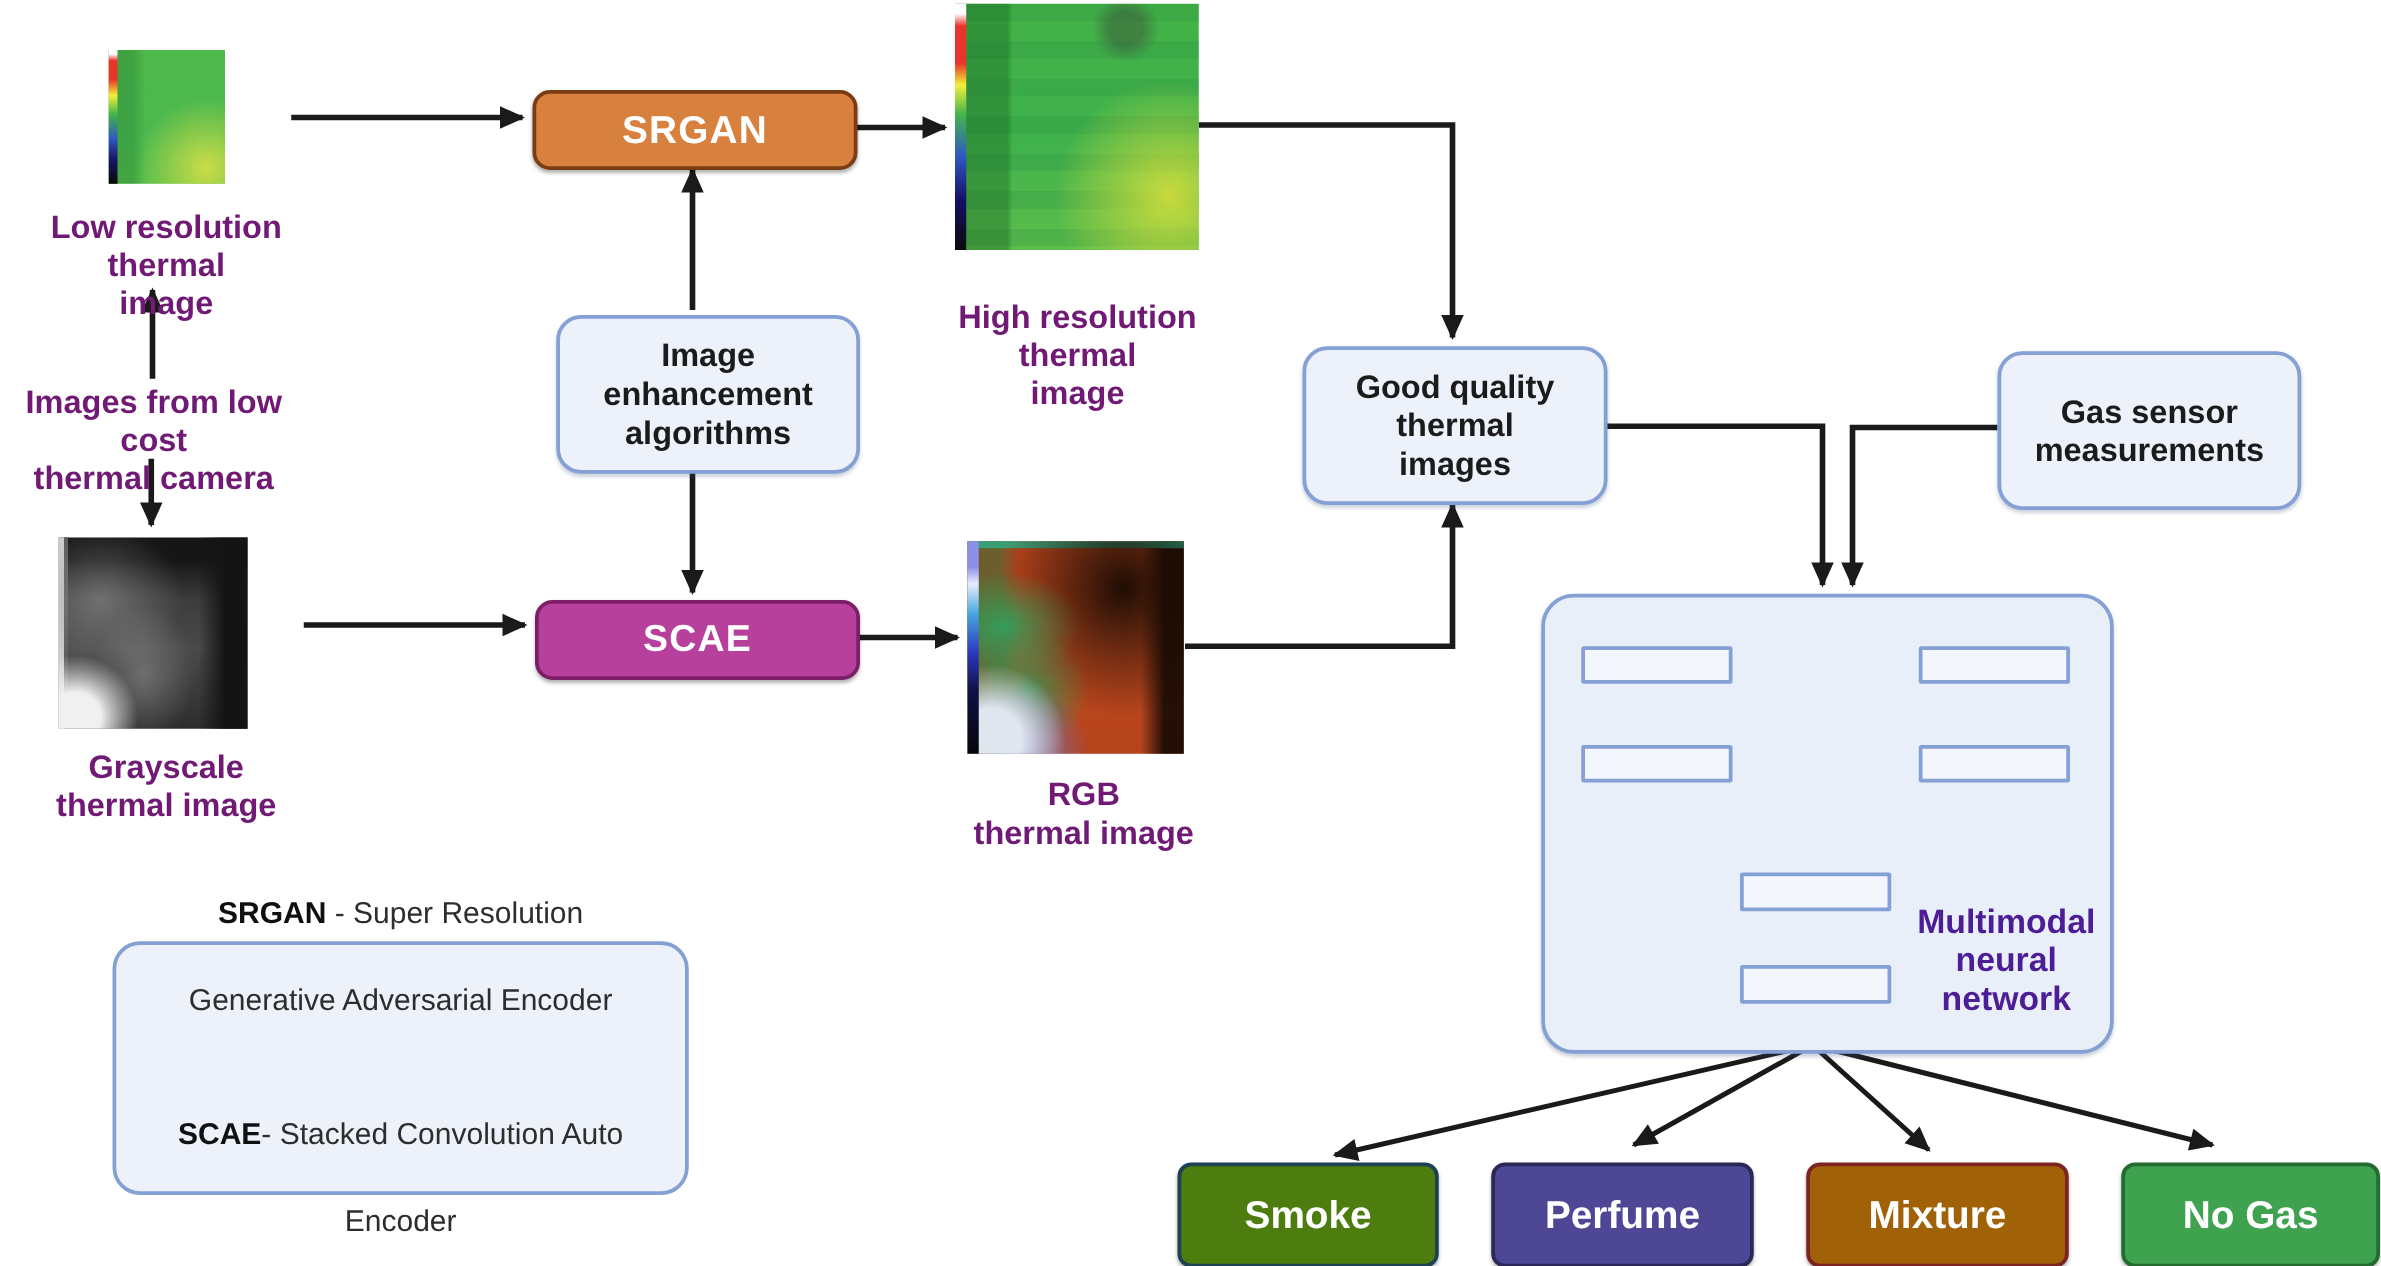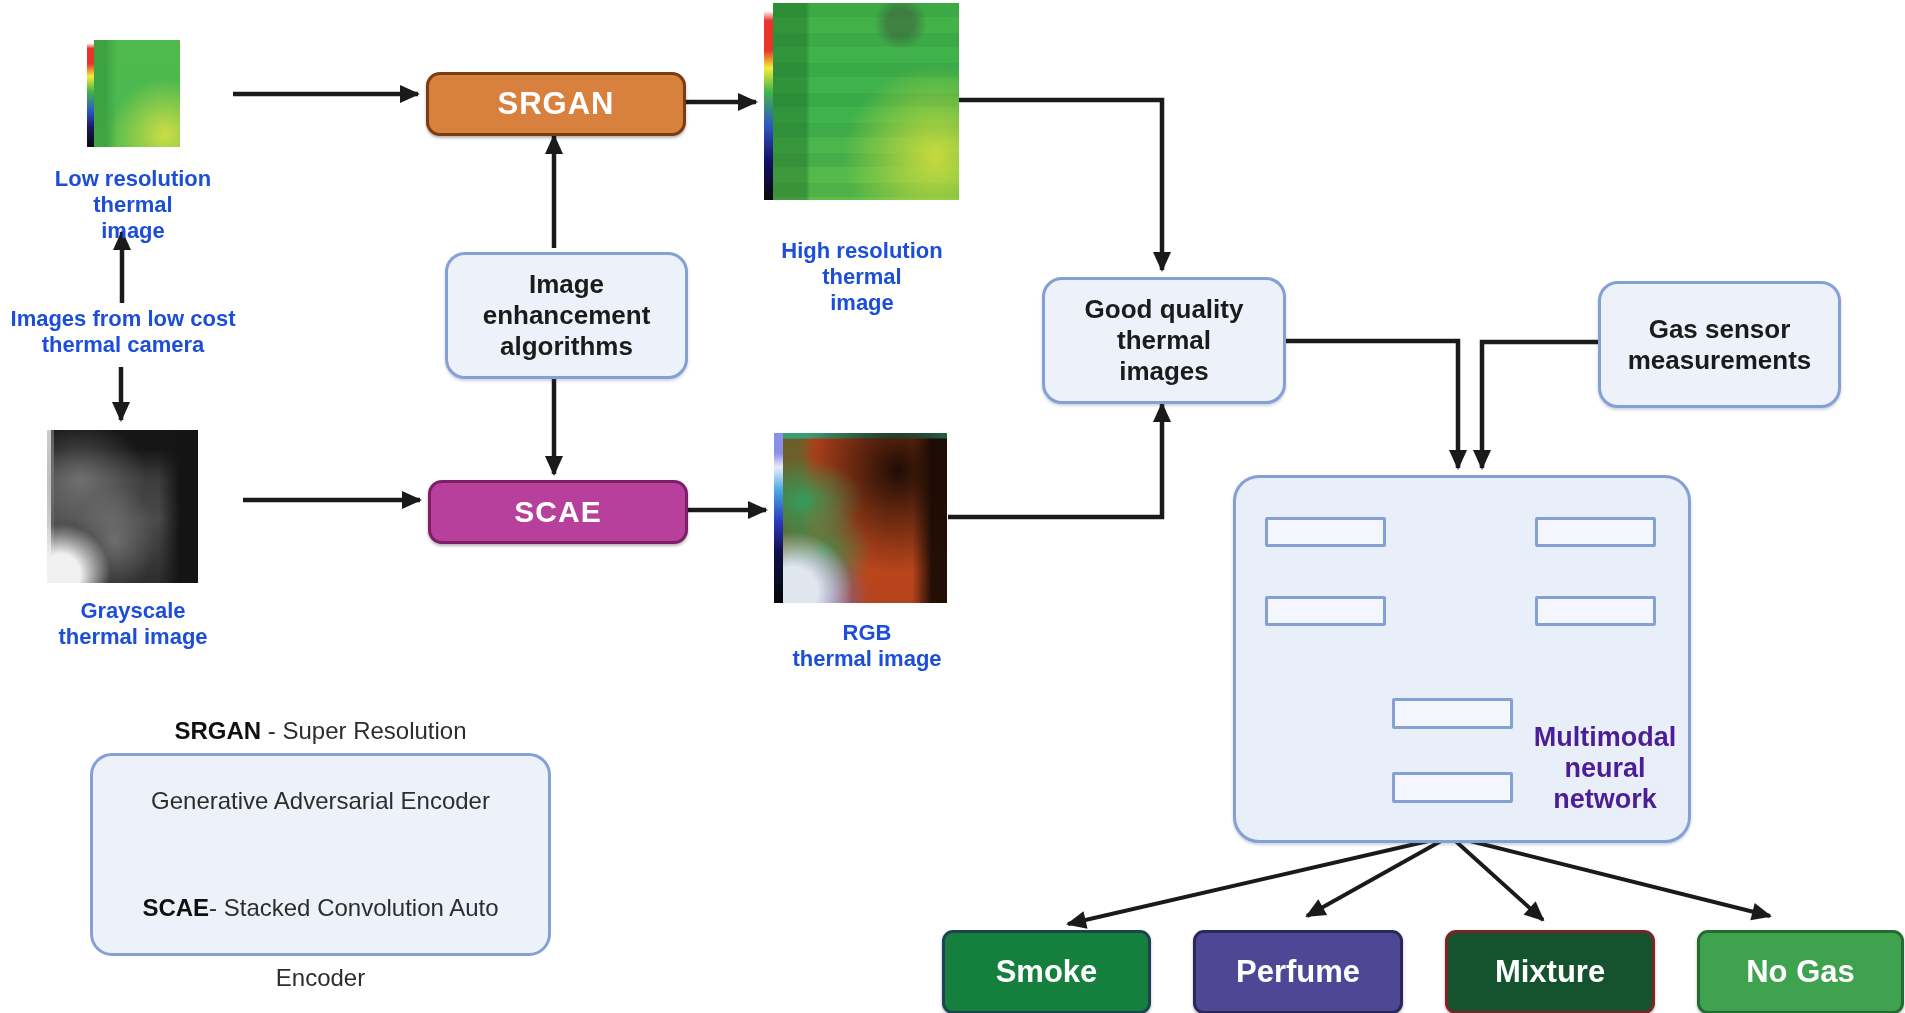--- a/index.html
+++ b/index.html
@@ -4,22 +4,22 @@
 <style>
   html,body{margin:0;padding:0;background:#ffffff;}
   .canvas{
     position:relative;width:1905px;height:1013px;background:#ffffff;overflow:hidden;
     font-family:"Liberation Sans", sans-serif;
   }
   svg.overlay{position:absolute;left:0;top:0;width:1905px;height:1013px;pointer-events:none;}
 
   
   .caption{
-    position:absolute;text-align:center;font-weight:bold;color:#1d4ed8;
-    font-size:22px;line-height:1.18;white-space:pre-line;
+    position:absolute;text-align:center;font-weight:bold;color:#701a75;
+    font-size:26px;line-height:1.18;white-space:pre-line;
   }
 
   
   .bluebox{
     position:absolute;background:#edf1f9;border:3px solid #84a0d4;border-radius:20px;
     display:flex;align-items:center;justify-content:center;text-align:center;
     font-weight:bold;color:#1b1b1b;font-size:26px;line-height:1.18;white-space:pre-line;
     box-shadow:0 2px 3px rgba(60,80,120,0.25);
   }
 
@@ -33,23 +33,23 @@
     background:#d8813e;border:3px solid #7a3c12;}
   .pill.scae{left:428px;top:480px;width:254px;height:58px;font-size:30px;
     background:#b8409d;border:3px solid #7d1e68;}
 
   
   .outbtn{
     position:absolute;top:930px;height:78px;display:flex;align-items:center;justify-content:center;
     color:#ffffff;font-weight:bold;font-size:31px;border-radius:11px;
     box-shadow:0 2px 3px rgba(0,0,0,0.3);
   }
-  .outbtn.smoke  {left:942px; width:203px;background:#15803d;border:3px solid #1c4254;}
+  .outbtn.smoke  {left:942px; width:203px;background:#4d7c0f;border:3px solid #1c4254;}
   .outbtn.perfume{left:1193px;width:204px;background:#4d4795;border:3px solid #2b2857;}
-  .outbtn.mixture{left:1445px;width:204px;background:#14532d;border:3px solid #7e2323;}
+  .outbtn.mixture{left:1445px;width:204px;background:#a16207;border:3px solid #7e2323;}
   .outbtn.nogas  {left:1697px;width:201px;background:#3fa24f;border:3px solid #256b31;justify-content:center;}
 
   
   .mmbox{
     position:absolute;left:1233px;top:475px;width:452px;height:362px;
     background:#e9eff9;border:3px solid #84a0d4;border-radius:26px;
     box-shadow:0 2px 3px rgba(60,80,120,0.25);
   }
   .nnlayer{
     position:absolute;background:#f3f7fd;border:3px solid #84a0d4;border-radius:2px;

